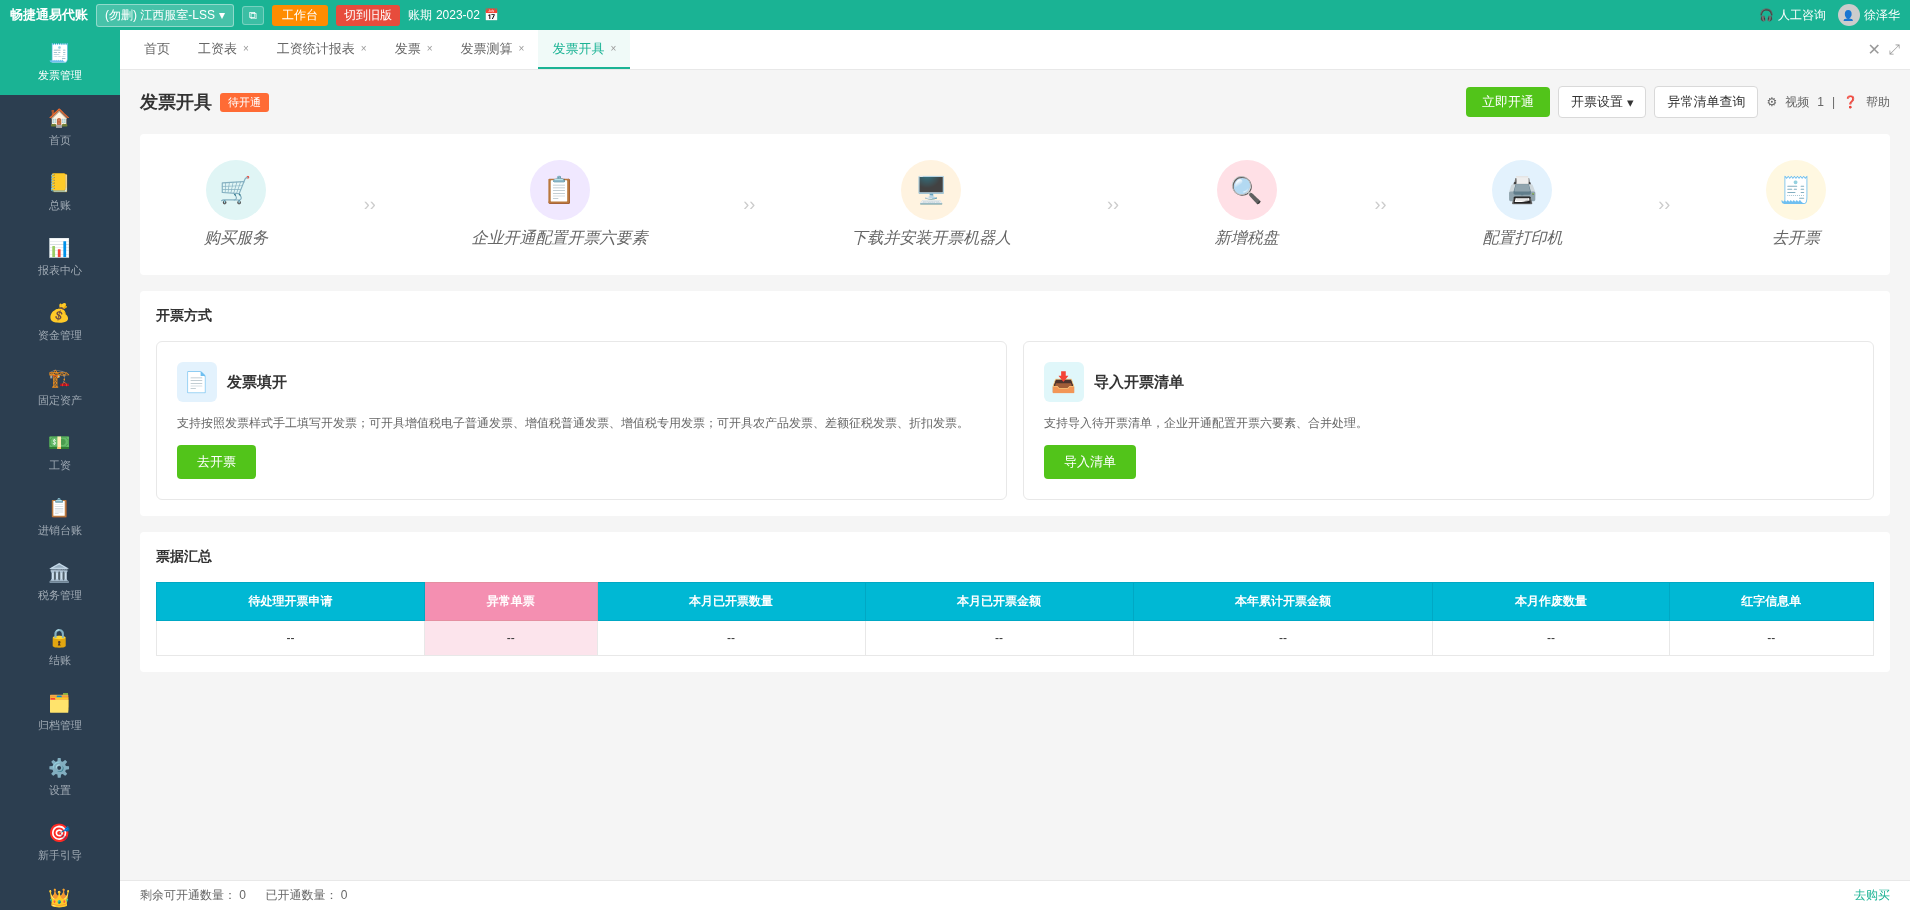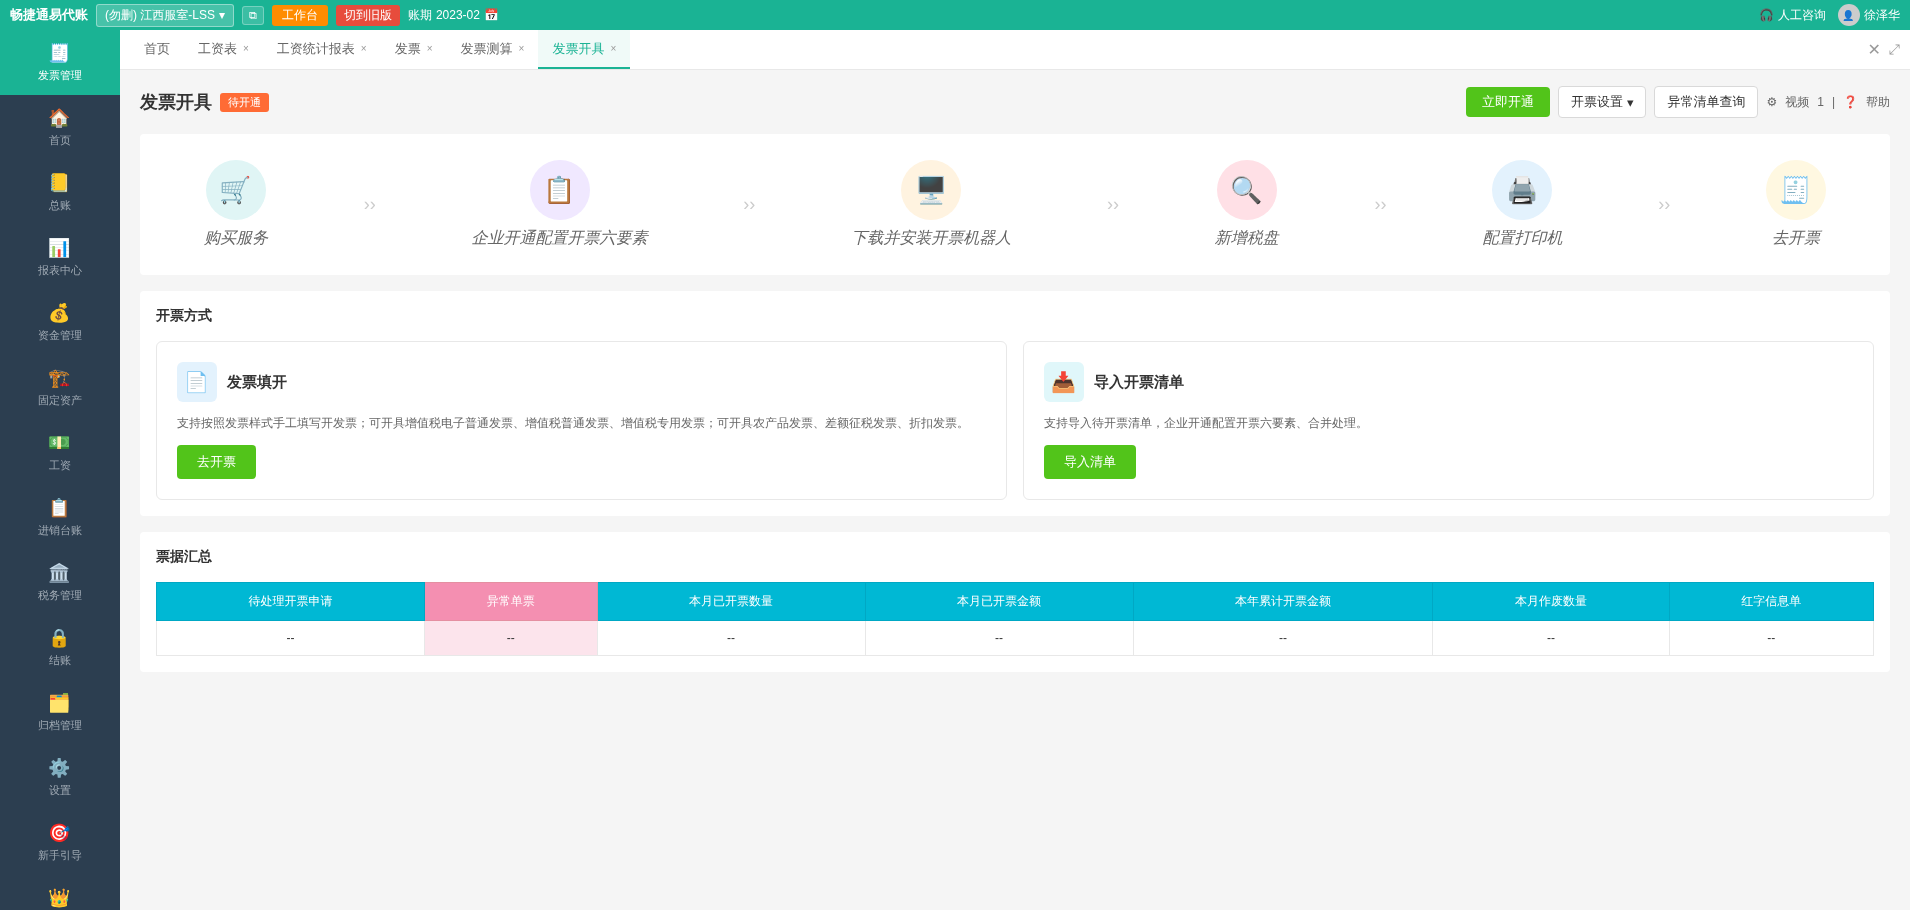--- a/index.html
+++ b/index.html
@@ -82,21 +82,21 @@
     .method-desc { font-size: 12px; color: #666; line-height: 1.6; }
     .btn-green { background: #52c41a; color: white; border: none; border-radius: 4px; padding: 8px 20px; cursor: pointer; font-size: 13px; align-self: flex-start; }
     .old-platform-card { flex: 0 0 460px; border: 1px solid #e8e8e8; border-radius: 6px; padding: 20px; background: #888; color: white; position: relative; overflow: hidden; }
     .old-platform-title { font-size: 15px; font-weight: bold; margin-bottom: 8px; }
     .old-platform-desc { font-size: 12px; line-height: 1.6; opacity: 0.9; }
     .coming-soon { position: absolute; top: 50%; left: 50%; transform: translate(-50%, -50%); font-size: 28px; font-weight: bold; color: white; text-align: center; }
 
     
     .summary-section { background: white; border-radius: 4px; padding: 16px; }
     .summary-table { width: 100%; border-collapse: collapse; }
-    .summary-table th { background: #00b8d4; color: white; padding: 10px 8px; text-align: center; font-size: 12px; font-weight: normal; border: 1px solid #00a8c4; }
+    .summary-table th { background: #00b8d4; color: white; padding: 10px 8px; text-align: center; font-size: 12px; font-weight: bold; border: 1px solid #00a8c4; }
     .summary-table th.pink { background: #f48fb1; border: 1px solid #e48fa1; }
     .summary-table td { padding: 10px 8px; text-align: center; font-size: 12px; color: #333; border: 1px solid #e8e8e8; }
     .summary-table td.pink-bg { background: #fce4ec; }
 
     
     .bottom-bar { background: white; border-top: 1px solid #e8e8e8; padding: 6px 20px; display: flex; align-items: center; justify-content: space-between; font-size: 12px; color: #666; flex-shrink: 0; }
     .bottom-bar-right { color: #1ab394; cursor: pointer; }
   </style>
 </head>
 <body>
@@ -332,15 +332,24 @@
               <td>--</td>
               <td>--</td>
               <td>--</td>
             </tr>
           </tbody>
         </table>
       </div>
 
     </div>
 
+    <div class="bottom-bar">
+      <div>
+        <span>剩余可开通数量：</span>
+        <span>0</span>
+        <span style="margin-left:16px;">已开通数量：</span>
+        <span>0</span>
+      </div>
+      <span class="bottom-bar-right">去购买</span>
+    </div>
 
   </div>
 </div>
 
 </body></html>

